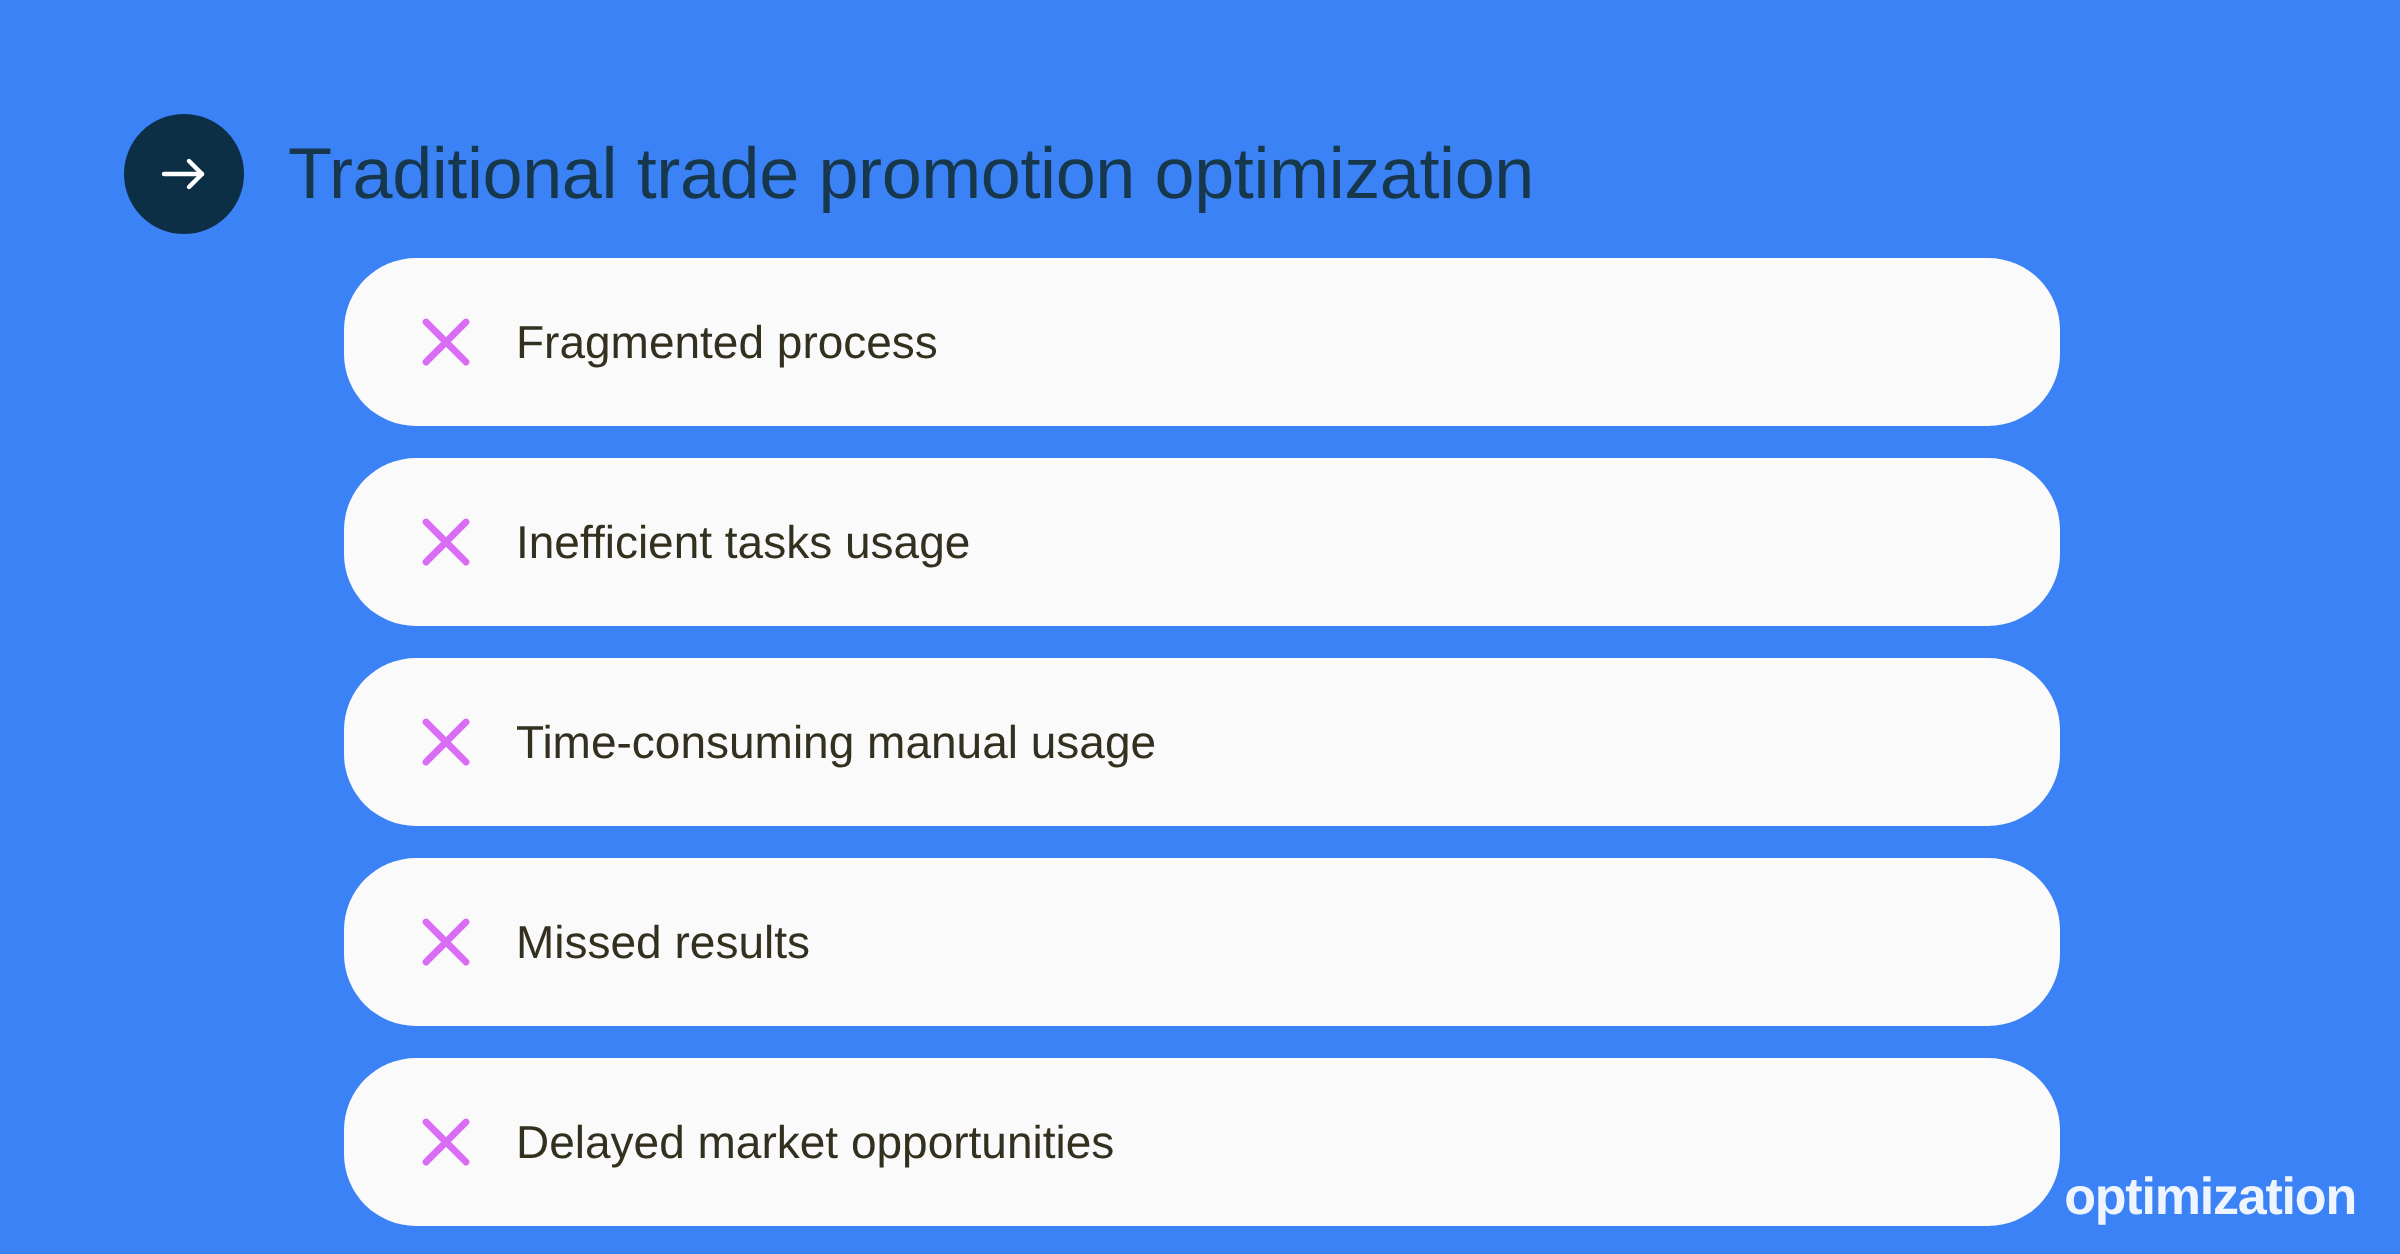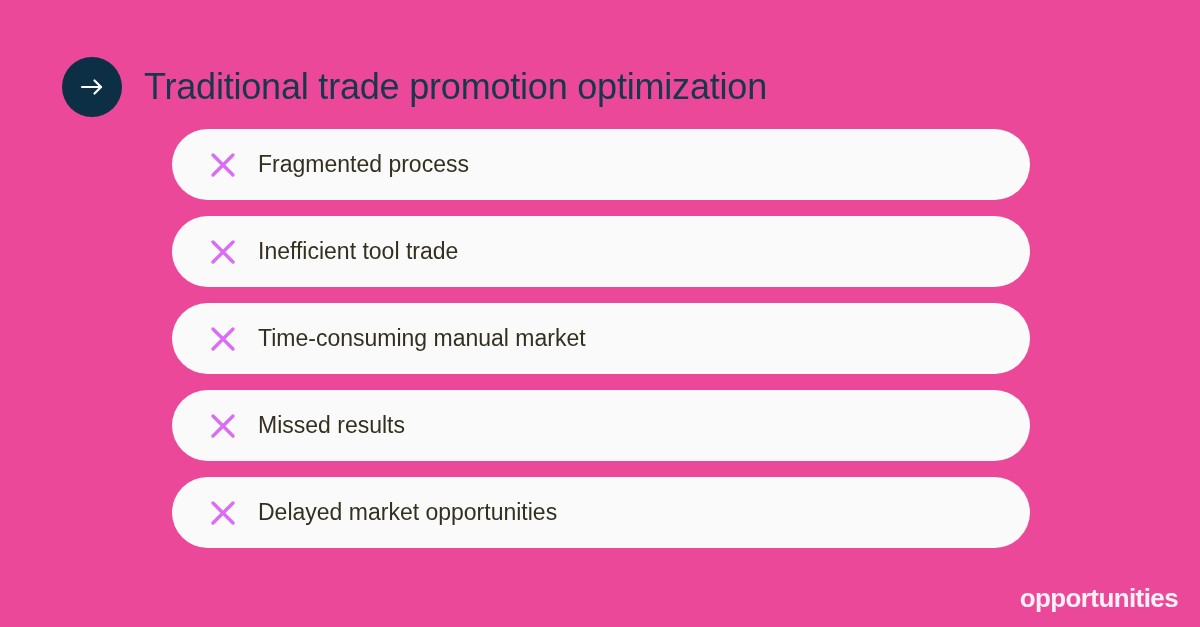--- a/index.html
+++ b/index.html
@@ -13,21 +13,21 @@
     overflow: hidden;
     background: #d9e8ed;
     font-family: "Liberation Sans", sans-serif;
     -webkit-font-smoothing: antialiased;
   }
 
   .slide {
     position: relative;
     width: 1200px;
     height: 627px;
-    background: #ec4899;
+    background: #3b82f6;
     box-sizing: border-box;
   }
 
   
   .header {
     position: absolute;
     left: 62px;
     top: 45px;
     display: flex;
     align-items: center;
@@ -62,21 +62,21 @@
     position: absolute;
     left: 172px;
     top: 129px;
     width: 858px;
     display: flex;
     flex-direction: column;
     gap: 16px;
   }
 
   .list-item {
-    height: 71px;
+    height: 84px;
     background: #fafafa;
     border-radius: 36px;
     display: flex;
     align-items: center;
     padding-left: 36px;
     box-sizing: border-box;
   }
 
   .x-icon {
     width: 30px;
@@ -128,41 +128,41 @@
       <svg class="x-icon" viewBox="0 0 30 30" aria-hidden="true">
         <path d="M5 5 L25 25 M25 5 L5 25" stroke="#d96ef5" stroke-width="3.4" stroke-linecap="round" fill="none"></path>
       </svg>
       <span class="item-label">Fragmented process</span>
     </div>
 
     <div class="list-item">
       <svg class="x-icon" viewBox="0 0 30 30" aria-hidden="true">
         <path d="M5 5 L25 25 M25 5 L5 25" stroke="#d96ef5" stroke-width="3.4" stroke-linecap="round" fill="none"></path>
       </svg>
-      <span class="item-label">Inefficient tool trade</span>
+      <span class="item-label">Inefficient tasks usage</span>
     </div>
 
     <div class="list-item">
       <svg class="x-icon" viewBox="0 0 30 30" aria-hidden="true">
         <path d="M5 5 L25 25 M25 5 L5 25" stroke="#d96ef5" stroke-width="3.4" stroke-linecap="round" fill="none"></path>
       </svg>
-      <span class="item-label">Time-consuming manual market</span>
+      <span class="item-label">Time-consuming manual usage</span>
     </div>
 
     <div class="list-item">
       <svg class="x-icon" viewBox="0 0 30 30" aria-hidden="true">
         <path d="M5 5 L25 25 M25 5 L5 25" stroke="#d96ef5" stroke-width="3.4" stroke-linecap="round" fill="none"></path>
       </svg>
       <span class="item-label">Missed results</span>
     </div>
 
     <div class="list-item">
       <svg class="x-icon" viewBox="0 0 30 30" aria-hidden="true">
         <path d="M5 5 L25 25 M25 5 L5 25" stroke="#d96ef5" stroke-width="3.4" stroke-linecap="round" fill="none"></path>
       </svg>
       <span class="item-label">Delayed market opportunities</span>
     </div>
 
   </div>
 
-  <div class="logo">opportunities</div>
+  <div class="logo">optimization</div>
 
 </div>
 
 </body></html>

